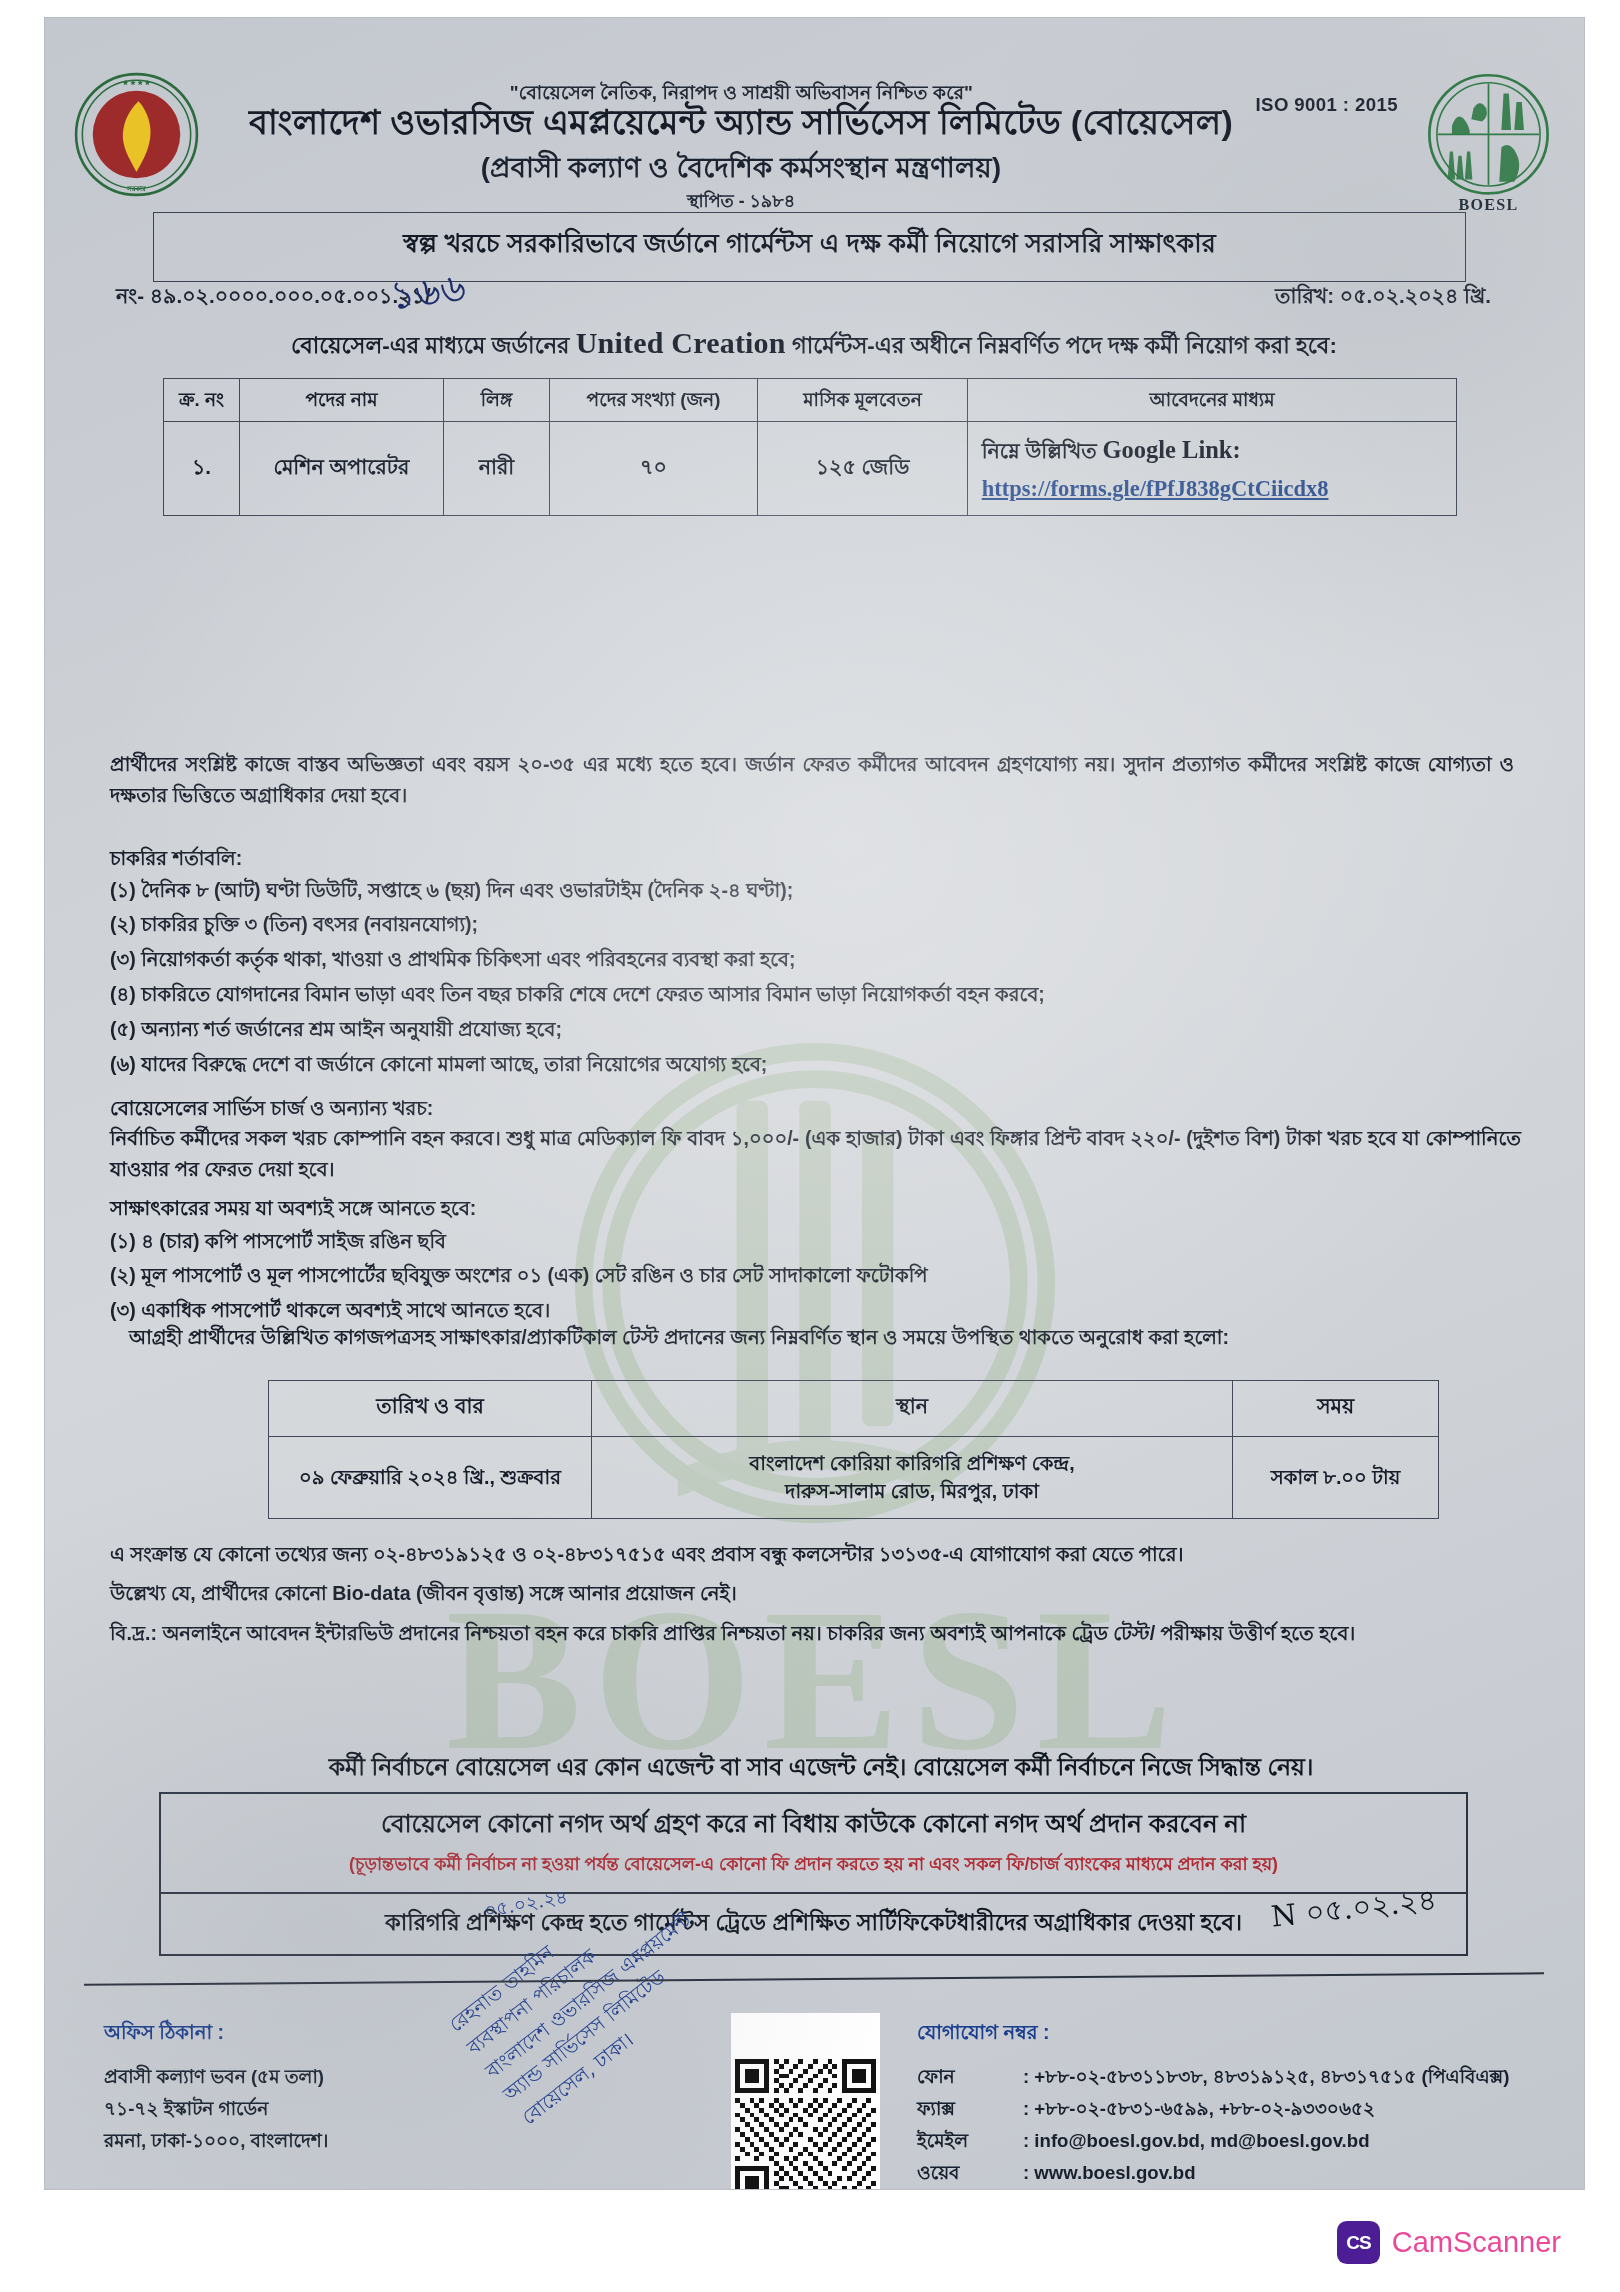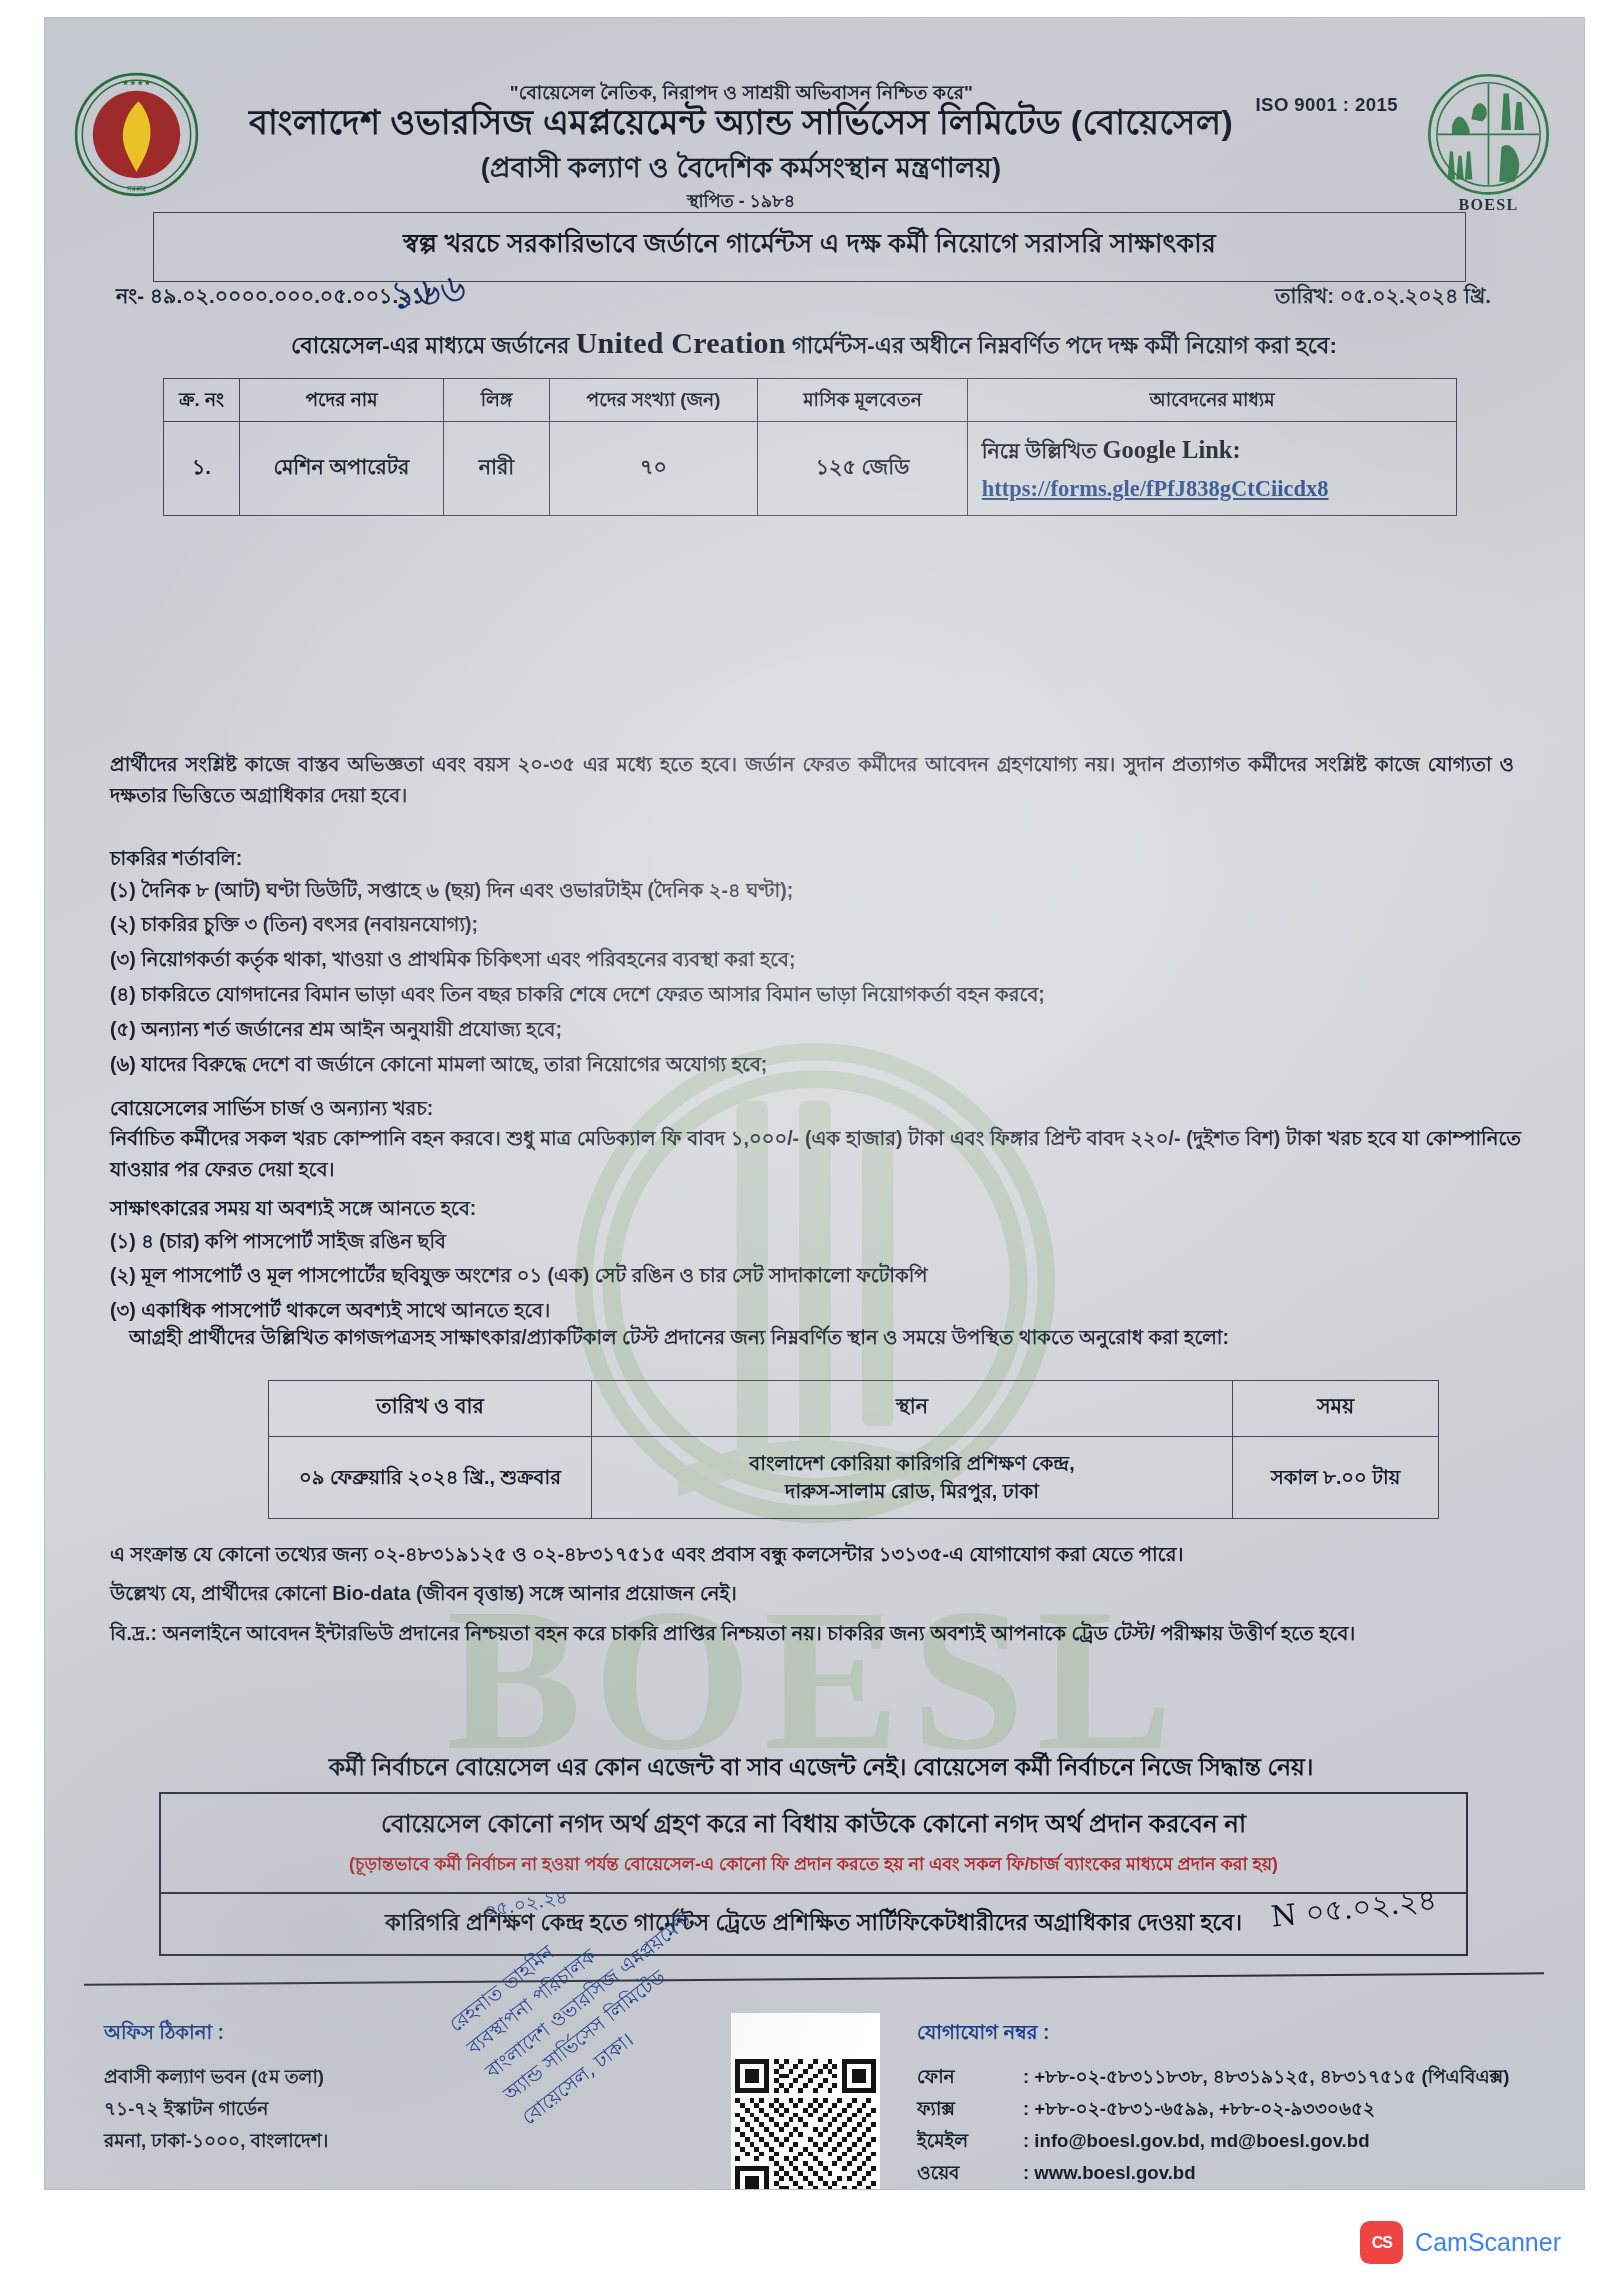--- a/index.html
+++ b/index.html
@@ -237,27 +237,27 @@
   }
   .qr svg { display: block; width: 100%; height: 100%; }
 
   
   .cs {
     position: absolute; right: 59px; bottom: 29px;
     display: flex; align-items: center; gap: 11.8px;
   }
   .cs-logo {
     width: 43px; height: 43px; border-radius: 9.8px;
-    background: #ef4444; color: #fff;
+    background: #4c1d95; color: #fff;
     font-family: "Liberation Sans", sans-serif;
-    font-weight: bold; font-size: 16px;
+    font-weight: bold; font-size: 19px;
     display: flex; align-items: center; justify-content: center;
     letter-spacing: -1px;
   }
-  .cs-text { font-size: 25px; color: #3b82f6; font-family: "Liberation Sans", sans-serif; }
+  .cs-text { font-size: 29px; color: #ec4899; font-family: "Liberation Sans", sans-serif; }
 </style>
 </head>
 <body>
 
 <div id="page">
   <div class="sheet">
 
     <div class="wm">
       <svg viewBox="0 0 380 440" xmlns="http://www.w3.org/2000/svg">
         <g fill="none" stroke="#9cb58e" stroke-width="9">

